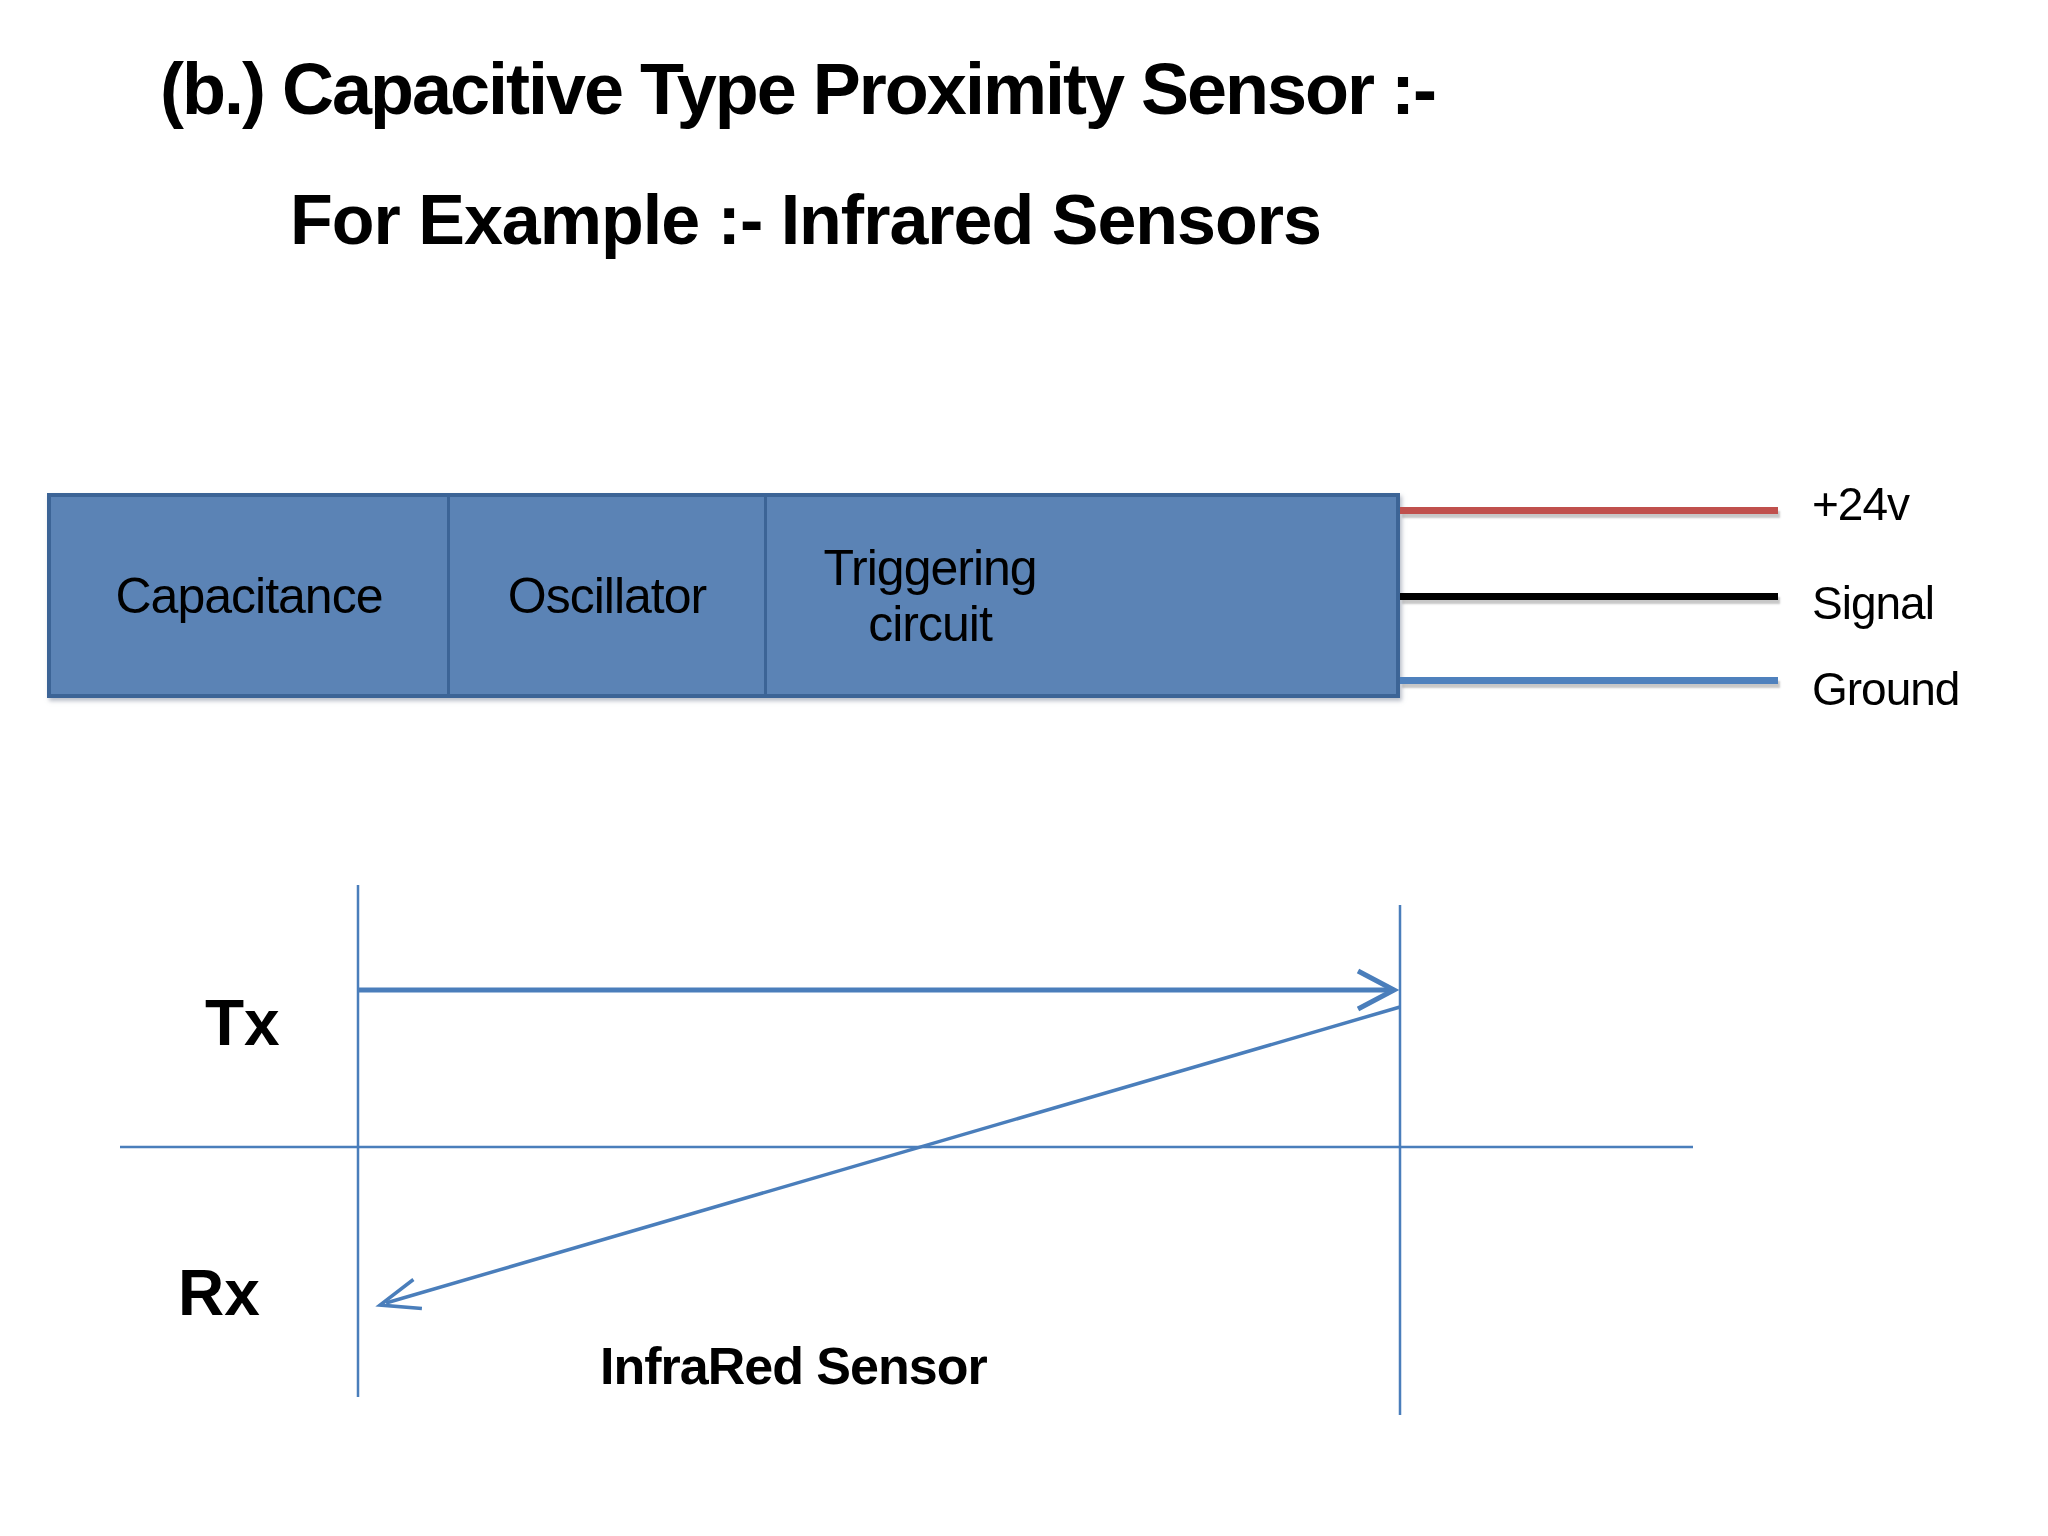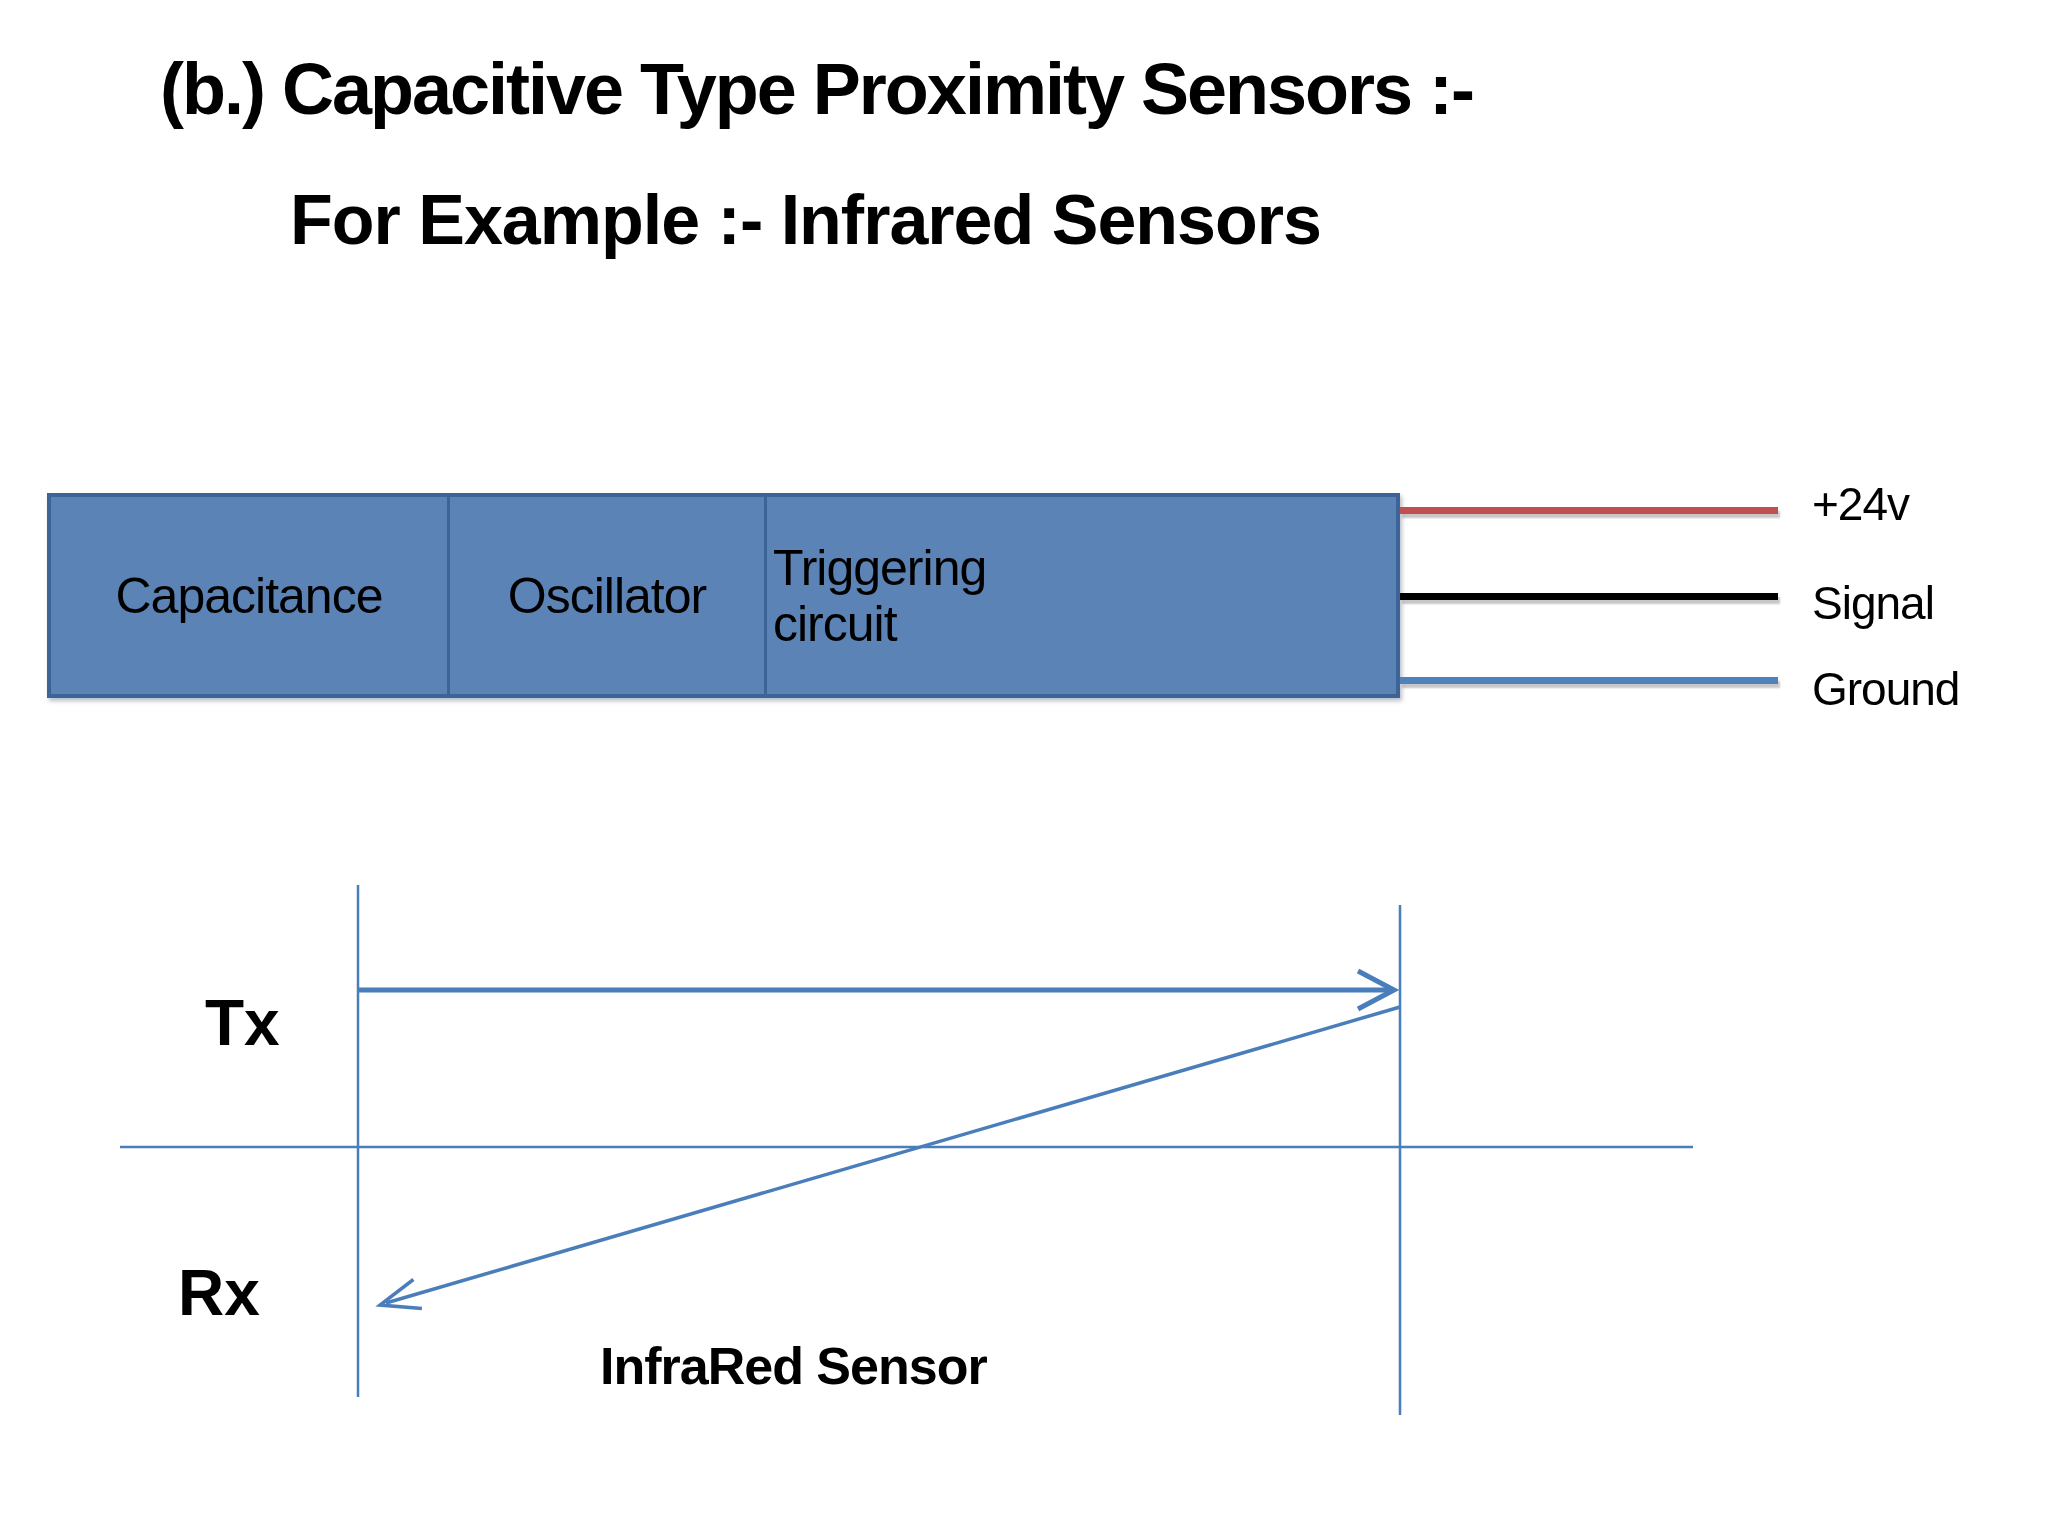--- a/index.html
+++ b/index.html
@@ -26,20 +26,21 @@
   #block-row{
     left:47px;top:493px;width:1353px;height:205px;
     display:flex;
     border:4px solid #3c6496;
     box-sizing:border-box;
     background:#5b83b5;
     box-shadow:2px 3px 4px rgba(120,130,150,0.5);
   }
   .block{
     display:flex;align-items:center;justify-content:center;
+    text-align:center;
     font-size:50px;letter-spacing:-1px;line-height:1.12;
     color:#000;
     background:#5b83b5;
     border-right:3px solid #3c6496;
     box-sizing:border-box;
     padding:0 6px;
   }
   .block:last-child{border-right:none;}
   .b0{width:399px;} .b1{width:317px;} .b2{width:326px;} .b3{width:304px;}
   
@@ -65,21 +66,21 @@
   #ir-caption{
     left:600px;top:1336px;width:520px;text-align:left;
     font-size:52px;font-weight:bold;letter-spacing:-1px;white-space:nowrap;
   }
 </style>
 </head>
 <body>
 
 <div id="slide">
 
-  <div id="title" class="abs">(b.) Capacitive Type Proximity Sensors :-</div>
+  <div id="title" class="abs">(b.) Capacitive Type Proximity Sensor :-</div>
 
   <div id="subtitle" class="abs">For Example :- Infrared Sensors</div>
 
   <div id="block-row" class="abs">
     <div class="block b0">
       <span>Capacitance</span>
     </div>
     <div class="block b1">
       <span>Oscillator</span>
     </div>

